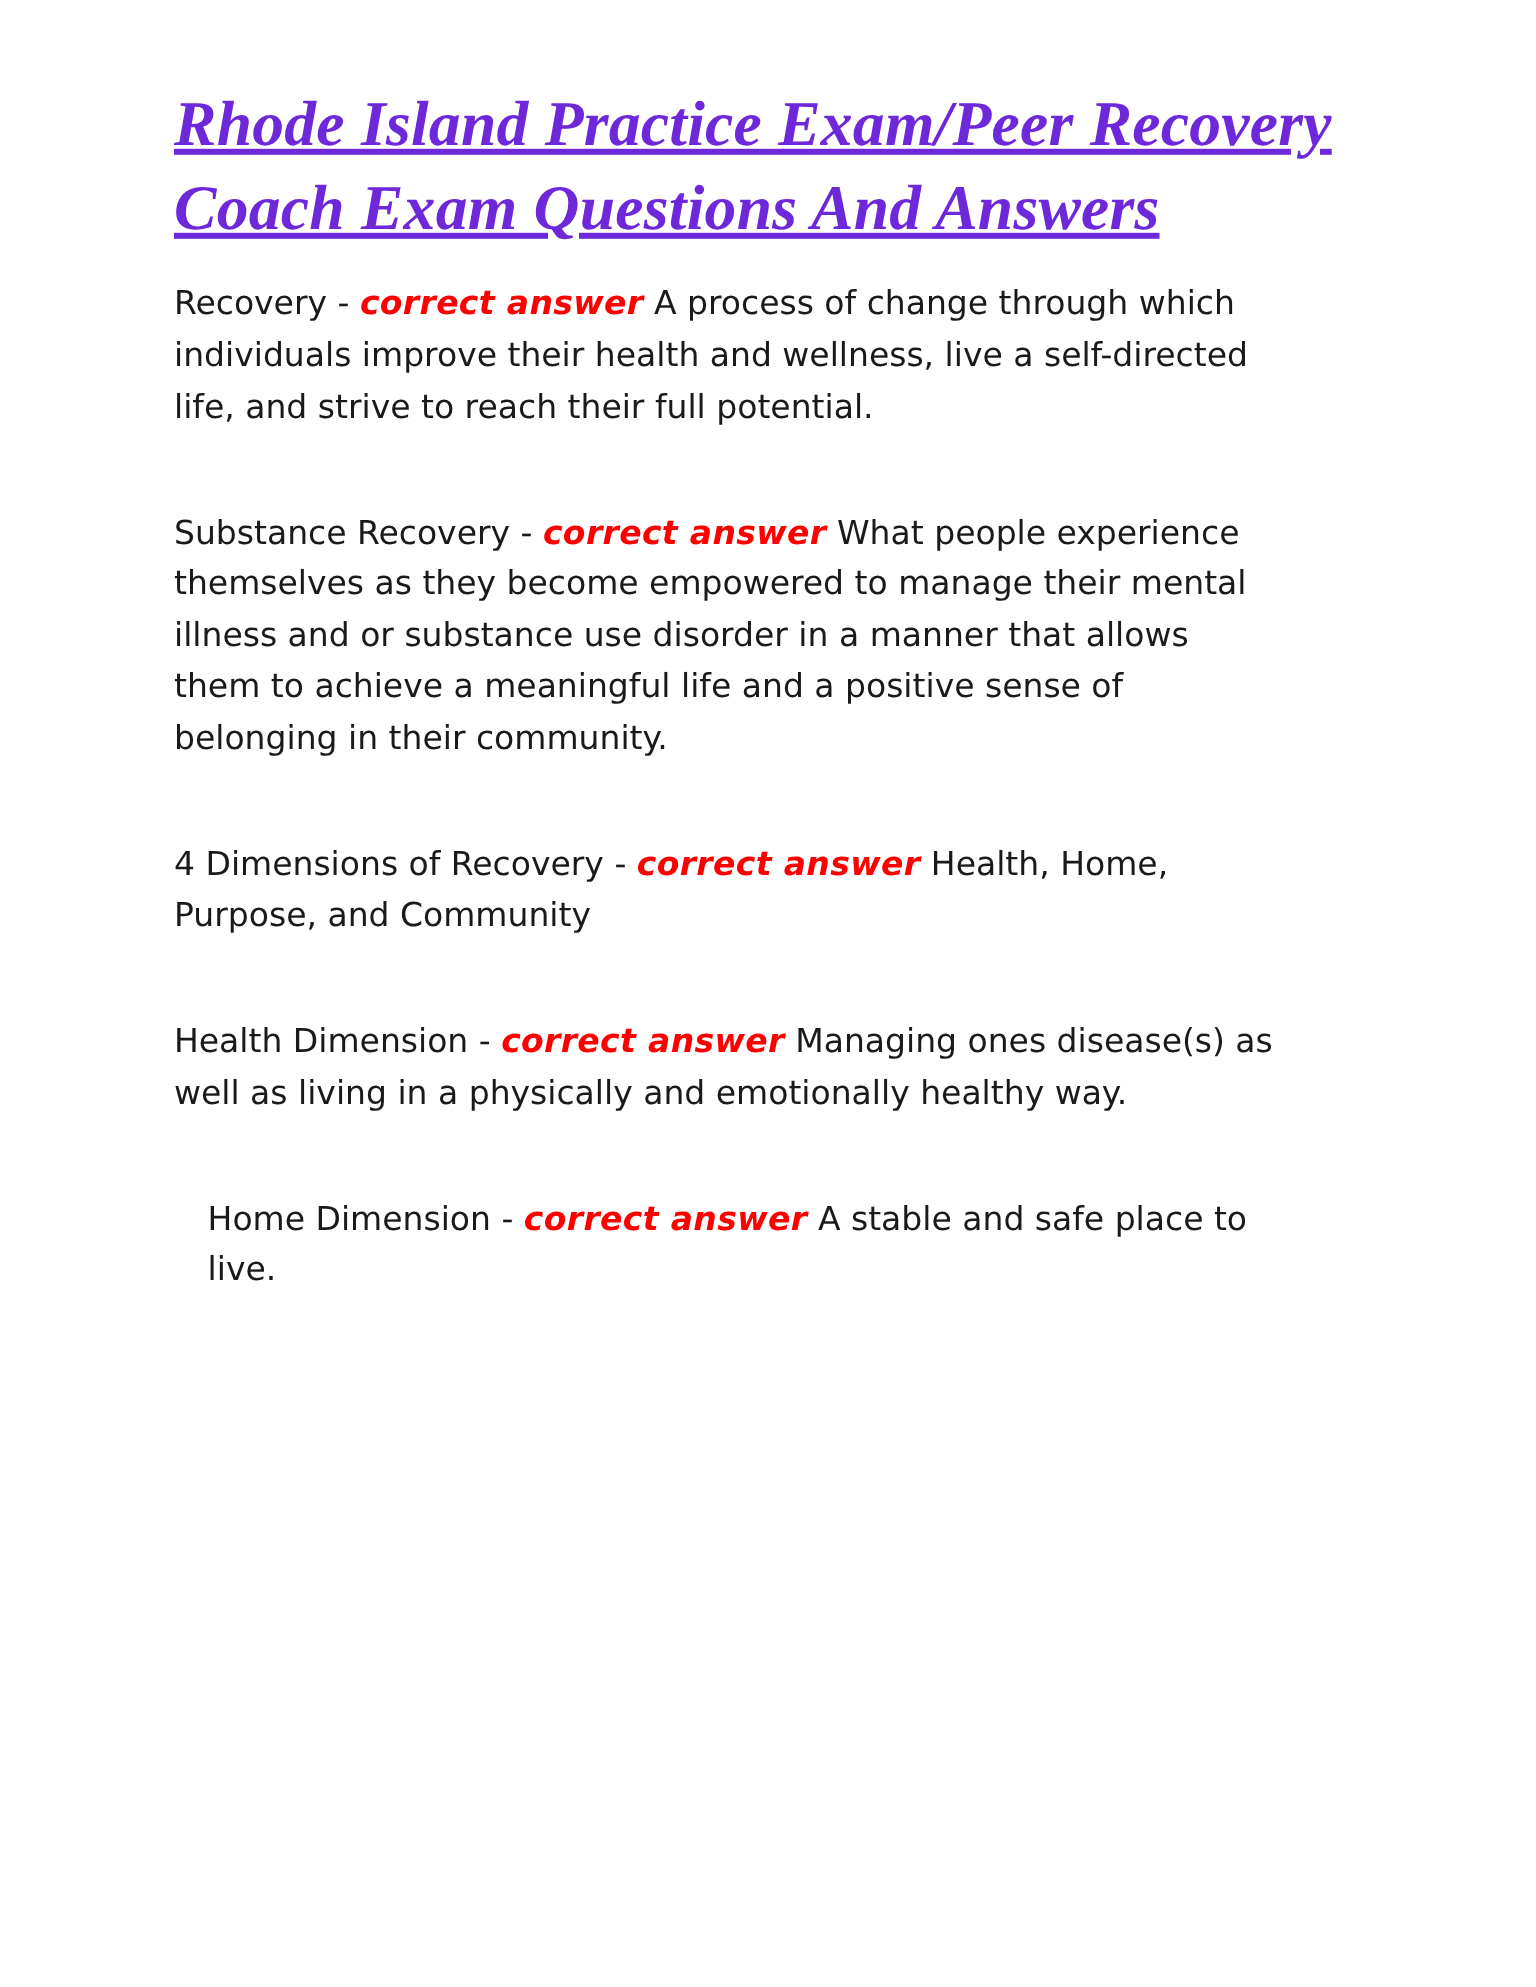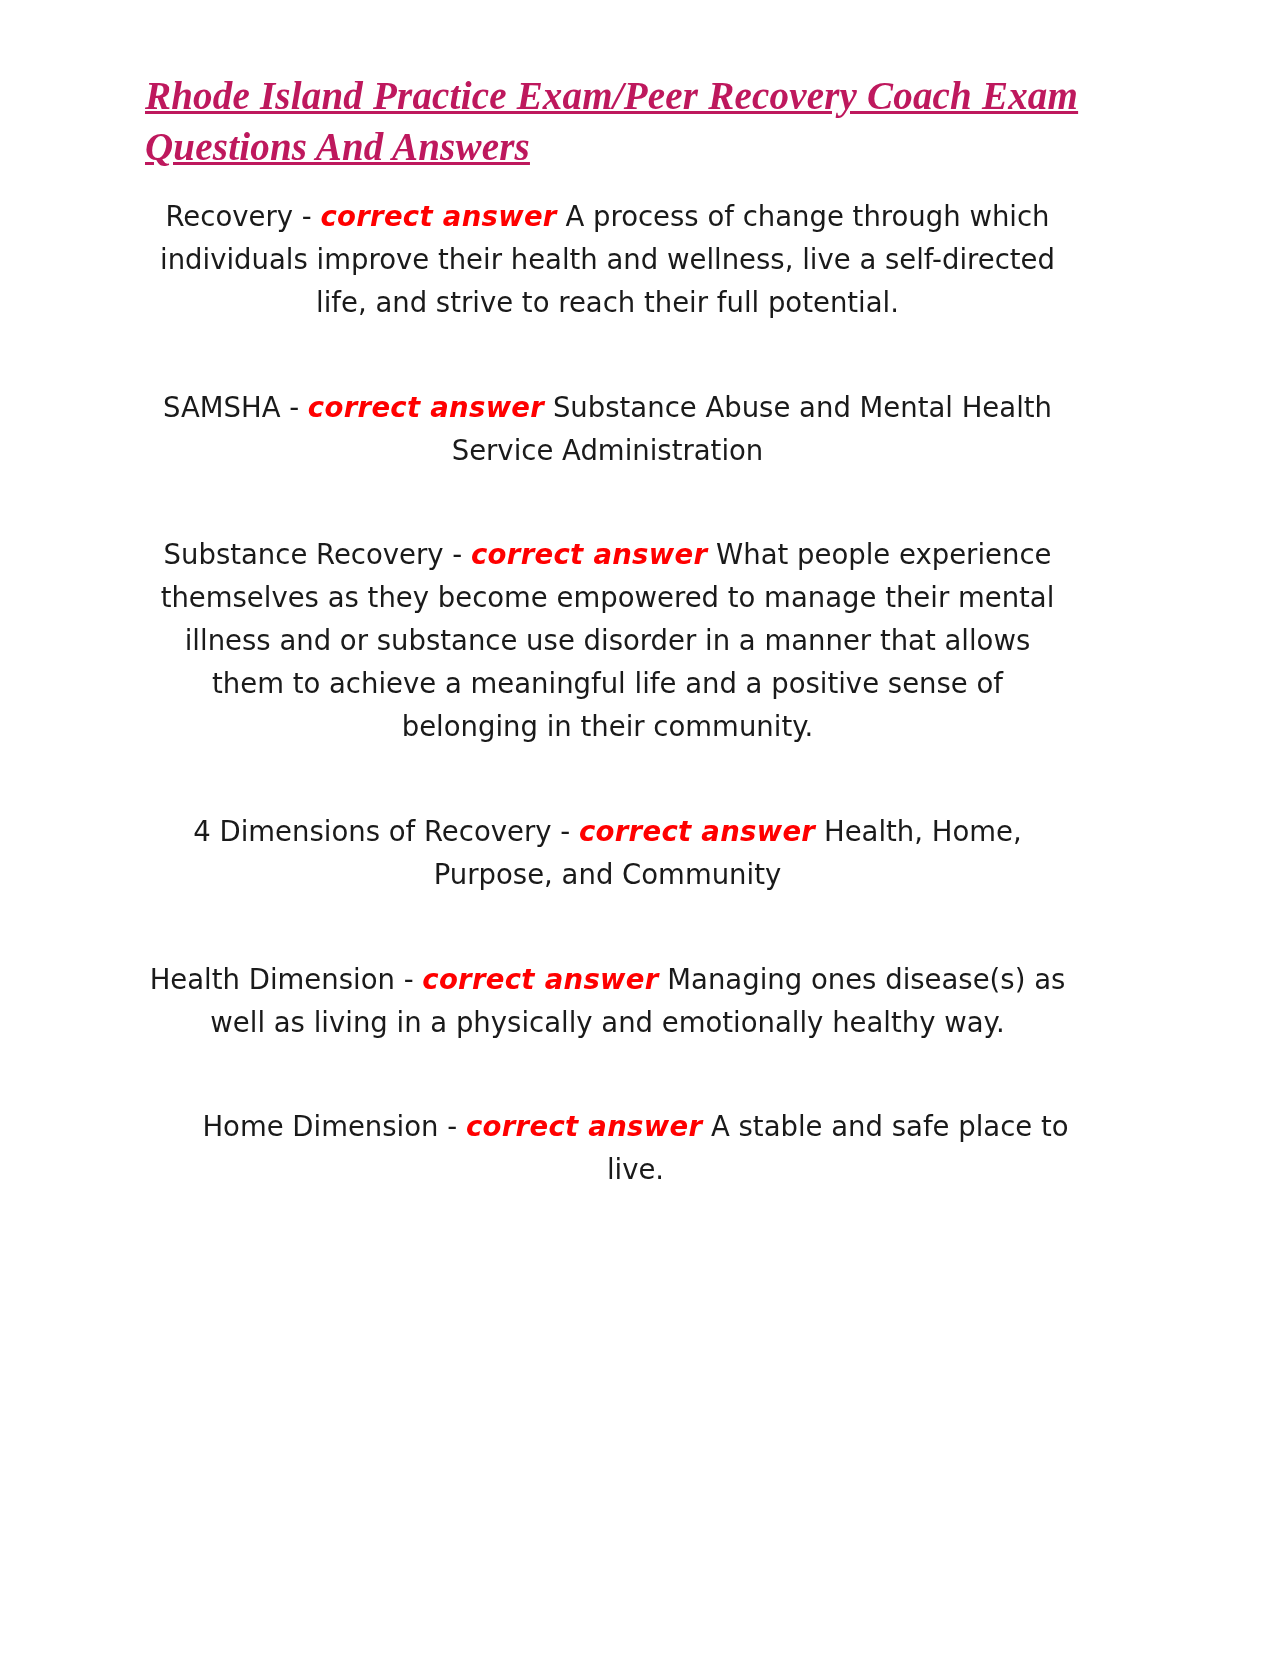--- a/index.html
+++ b/index.html
@@ -17,34 +17,33 @@
     box-sizing: border-box;
     width: 1280px;
     min-height: 1656px;
     padding: 70px 145px 60px 145px;
     background: #ffffff;
   }
   .doc-title {
     font-family: "Liberation Serif", serif;
     font-weight: bold;
     font-style: italic;
-    font-size: 39px;
+    font-size: 53px;
     line-height: 1.32;
-    color: #be185d;
+    color: #6d28d9;
     text-decoration: underline;
     margin: 0 0 22px 0;
     letter-spacing: 0.2px;
   }
   .qa-block {
     font-size: 27.5px;
     line-height: 1.56;
     color: #1a1a1a;
     margin: 0 0 62px 0;
     max-width: 925px;
-    text-align: center;
   }
   .qa-block:last-child {
     margin-bottom: 0;
     margin-left: 28px;
   }
   .term {
     color: #1a1a1a;
   }
   .marker {
     color: #ff0000;
@@ -63,23 +62,20 @@
 <div class="page">
 
   <h1 class="doc-title">Rhode Island Practice Exam/Peer Recovery Coach Exam Questions And Answers </h1>
 
   <div class="qa-list">
 
     <p class="qa-block">
       <span class="term">Recovery - </span><span class="marker">correct answer</span><span class="answer"> A process of change through which individuals improve their health and wellness, live a self-directed life, and strive to reach their full potential.</span>
     </p>
 
-    <p class="qa-block">
-      <span class="term">SAMSHA - </span><span class="marker">correct answer</span><span class="answer"> Substance Abuse and Mental Health Service Administration</span>
-    </p>
 
     <p class="qa-block">
       <span class="term">Substance Recovery - </span><span class="marker">correct answer</span><span class="answer"> What people experience themselves as they become empowered to manage their mental illness and or substance use disorder in a manner that allows them to achieve a meaningful life and a positive sense of belonging in their community.</span>
     </p>
 
     <p class="qa-block">
       <span class="term">4 Dimensions of Recovery - </span><span class="marker">correct answer</span><span class="answer"> Health, Home, Purpose, and Community</span>
     </p>
 
     <p class="qa-block">

